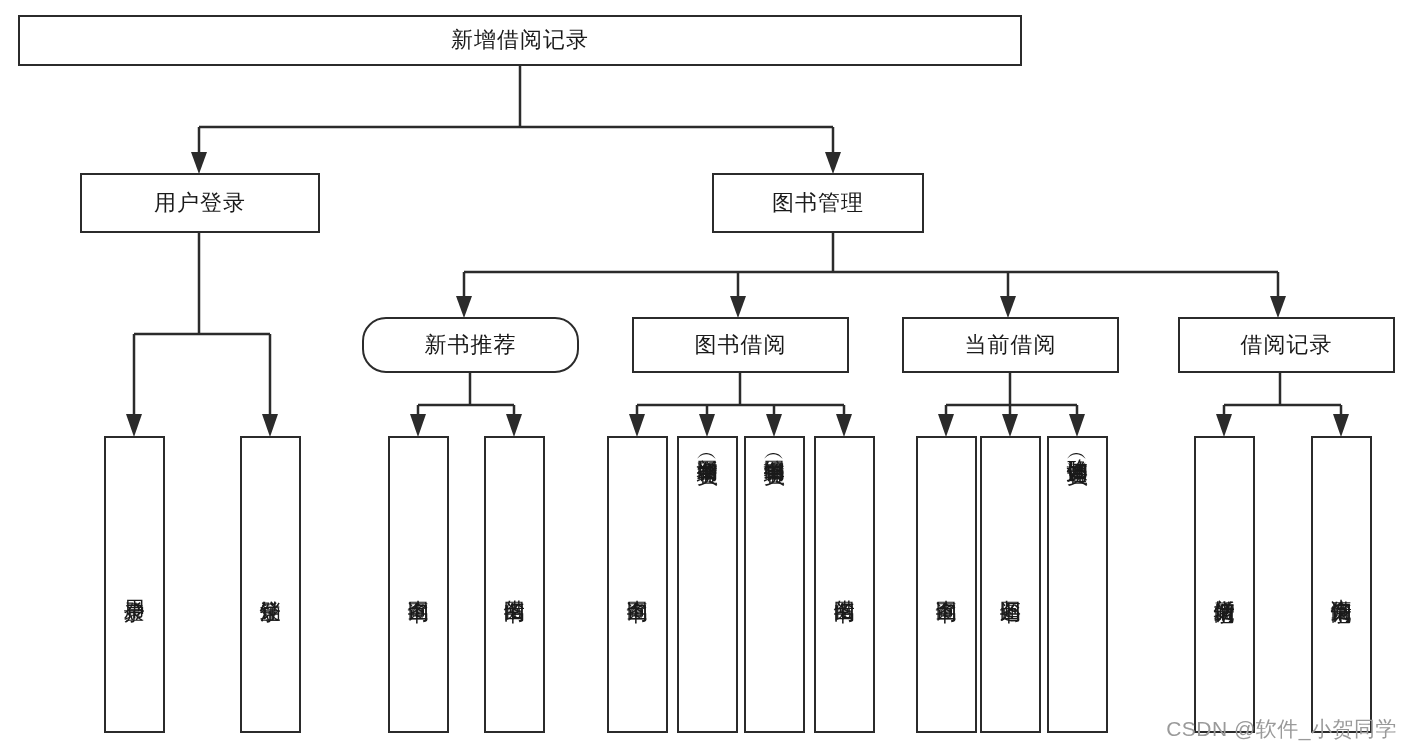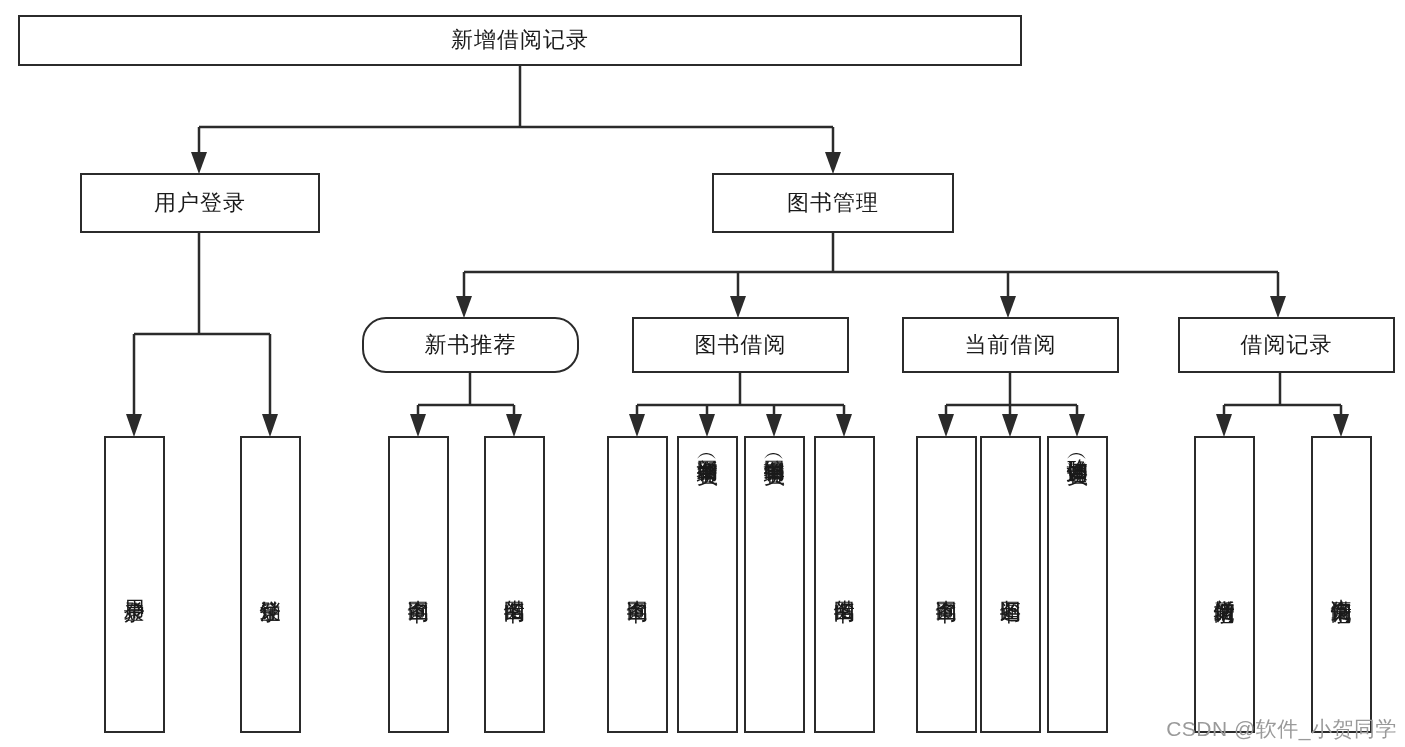--- a/index.html
+++ b/index.html
@@ -92,21 +92,21 @@
     <line x1="1224" y1="405" x2="1341" y2="405"></line>
     <line x1="1224" y1="405" x2="1224" y2="418"></line>
     <polygon points="1216,414 1232,414 1224,437"></polygon>
     <line x1="1341" y1="405" x2="1341" y2="418"></line>
     <polygon points="1333,414 1349,414 1341,437"></polygon>
   </svg>
 
   <div class="node horiz" style="left:18px;top:15px;width:1004px;height:51px;">新增借阅记录</div>
 
   <div class="node horiz" style="left:80px;top:173px;width:240px;height:60px;">用户登录</div>
-  <div class="node horiz" style="left:712px;top:173px;width:242px;height:60px;">图书管理</div>
+  <div class="node horiz" style="left:712px;top:173px;width:212px;height:60px;">图书管理</div>
 
   <div class="node horiz" style="left:362px;top:317px;width:217px;height:56px;border-radius:24px;">新书推荐</div>
   <div class="node horiz" style="left:902px;top:317px;width:217px;height:56px;">当前借阅</div>
   <div class="node horiz" style="left:632px;top:317px;width:217px;height:56px;">图书借阅</div>
   <div class="node horiz" style="left:1178px;top:317px;width:217px;height:56px;">借阅记录</div>
 
   <div class="node vert" style="left:104px;top:436px;width:61px;height:297px;">用户登录</div>
   <div class="node vert" style="left:240px;top:436px;width:61px;height:297px;">注销登录</div>
 
   <div class="node vert" style="left:388px;top:436px;width:61px;height:297px;">查询图书</div>

